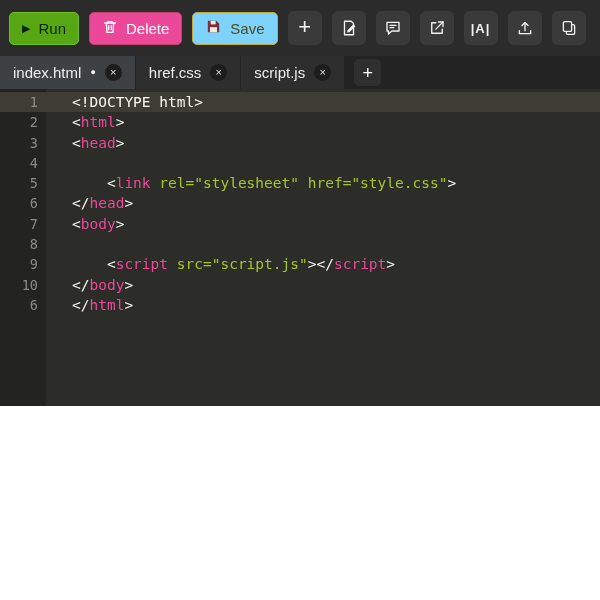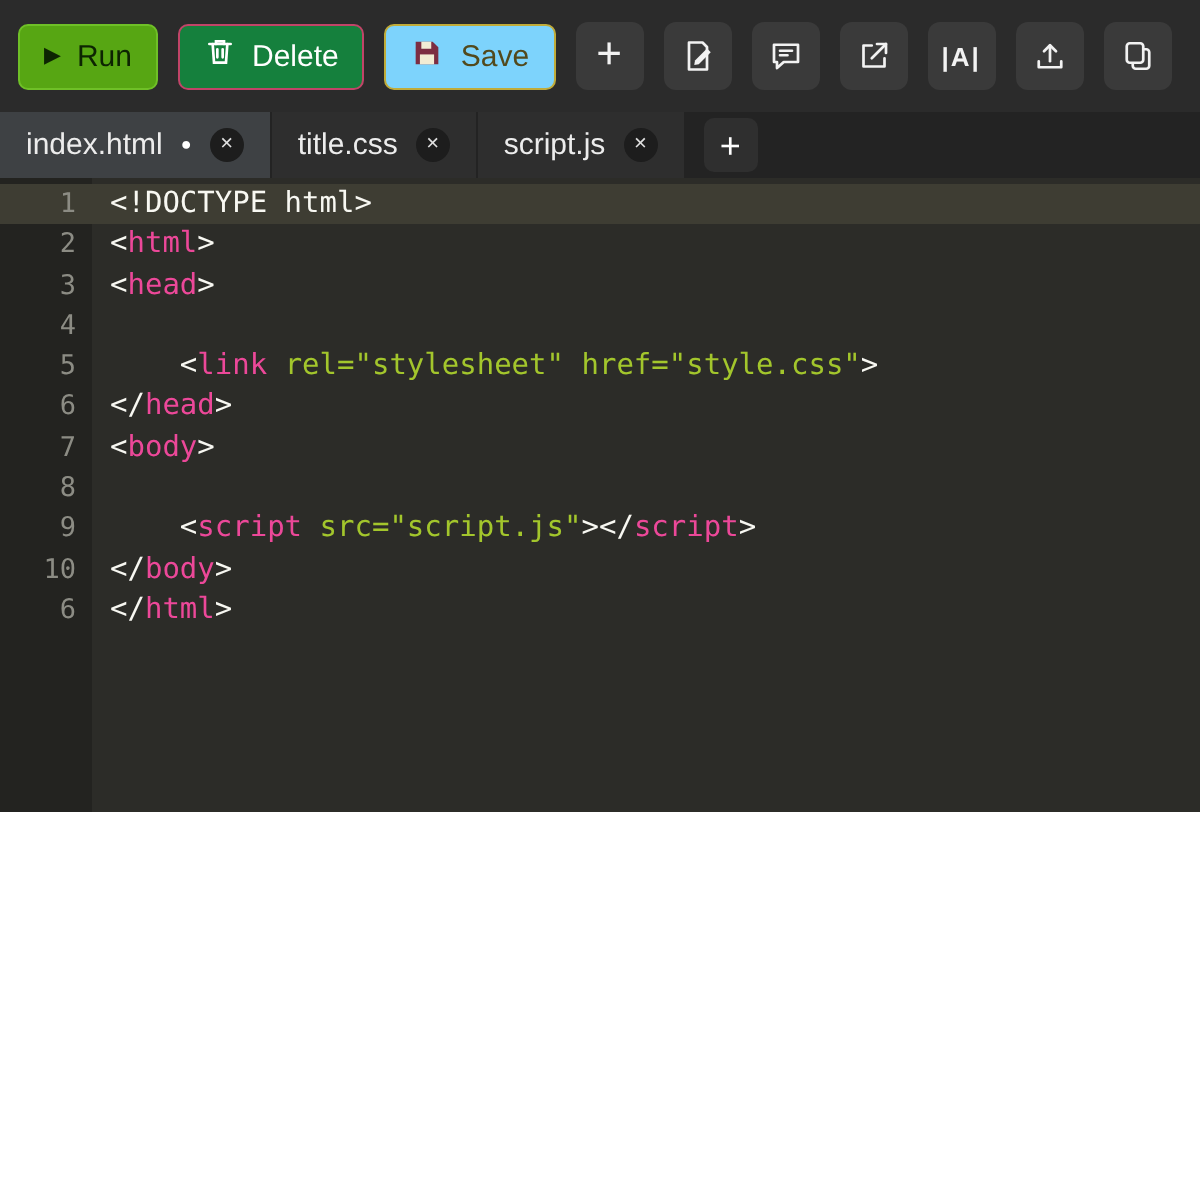--- a/index.html
+++ b/index.html
@@ -18,21 +18,21 @@
     display: flex; align-items: center;
     padding: 0 9px; gap: 10px;
   }
   .btn {
     height: 33px; border-radius: 5px;
     display: flex; align-items: center; gap: 8px;
     font-size: 15px; font-family: inherit;
     padding: 0 12px; cursor: pointer; border: 1px solid transparent;
   }
   .btn-run    { background: #57a613; border-color: #6fc027; color: #0d2402; }
-  .btn-delete { background: #15803d; border-color: #c14468; color: #ffffff; }
+  .btn-delete { background: #ec4899; border-color: #c14468; color: #ffffff; }
   .btn-save   { background: #7dd3fc; border-color: #c0ab39; color: #52491c; }
   .play-glyph { font-size: 11px; line-height: 1; }
   .iconbtn {
     width: 34px; height: 34px; flex: 0 0 auto;
     border-radius: 6px; border: none;
     background: #3a3a3a; color: #f2f2f2;
     display: flex; align-items: center; justify-content: center;
     cursor: pointer; font-family: inherit;
   }
   .glyph-plus { font-size: 22px; line-height: 1; margin-top: -2px; }
@@ -74,21 +74,21 @@
     position: relative; height: 317px; flex: 0 0 auto;
     background: #2c2c28;
     font-family: "DejaVu Sans Mono", "Liberation Mono", monospace;
     padding-top: 3px;
   }
   .gutterbg { position: absolute; left: 0; top: 0; bottom: 0; width: 46px; background: #232320; }
   #code-lines { position: relative; }
   .code-row { display: flex; height: 20.3px; line-height: 20.3px; font-size: 14.5px; }
   .code-row.hl { background: #3e3d33; }
   .ln { width: 38px; flex: 0 0 auto; text-align: right; color: #8c8c84; font-size: 13.5px; }
-  .codetext { white-space: pre; margin-left: 17px; }
+  .codetext { white-space: pre; margin-left: 34px; }
   .tok-p { color: #f8f8f2; }
   .tok-t { color: #ec4899; }
   .tok-a { color: #a3c62c; }
 
   .below { flex: 1; background: #ffffff; }
 </style>
 </head>
 <body>
 
 <div class="app">
@@ -178,21 +178,21 @@
     </button>
   </div>
 
   <div class="tabbar">
     <div class="tab active">
       <span>index.html</span>
       <span class="dot">●</span>
       <span class="close">×</span>
     </div>
     <div class="tab">
-      <span>title.css</span>
+      <span>href.css</span>
       <span class="close">×</span>
     </div>
     <div class="tab">
       <span>script.js</span>
       <span class="close">×</span>
     </div>
     <button class="addtab">
       <span>+</span>
     </button>
   </div>

